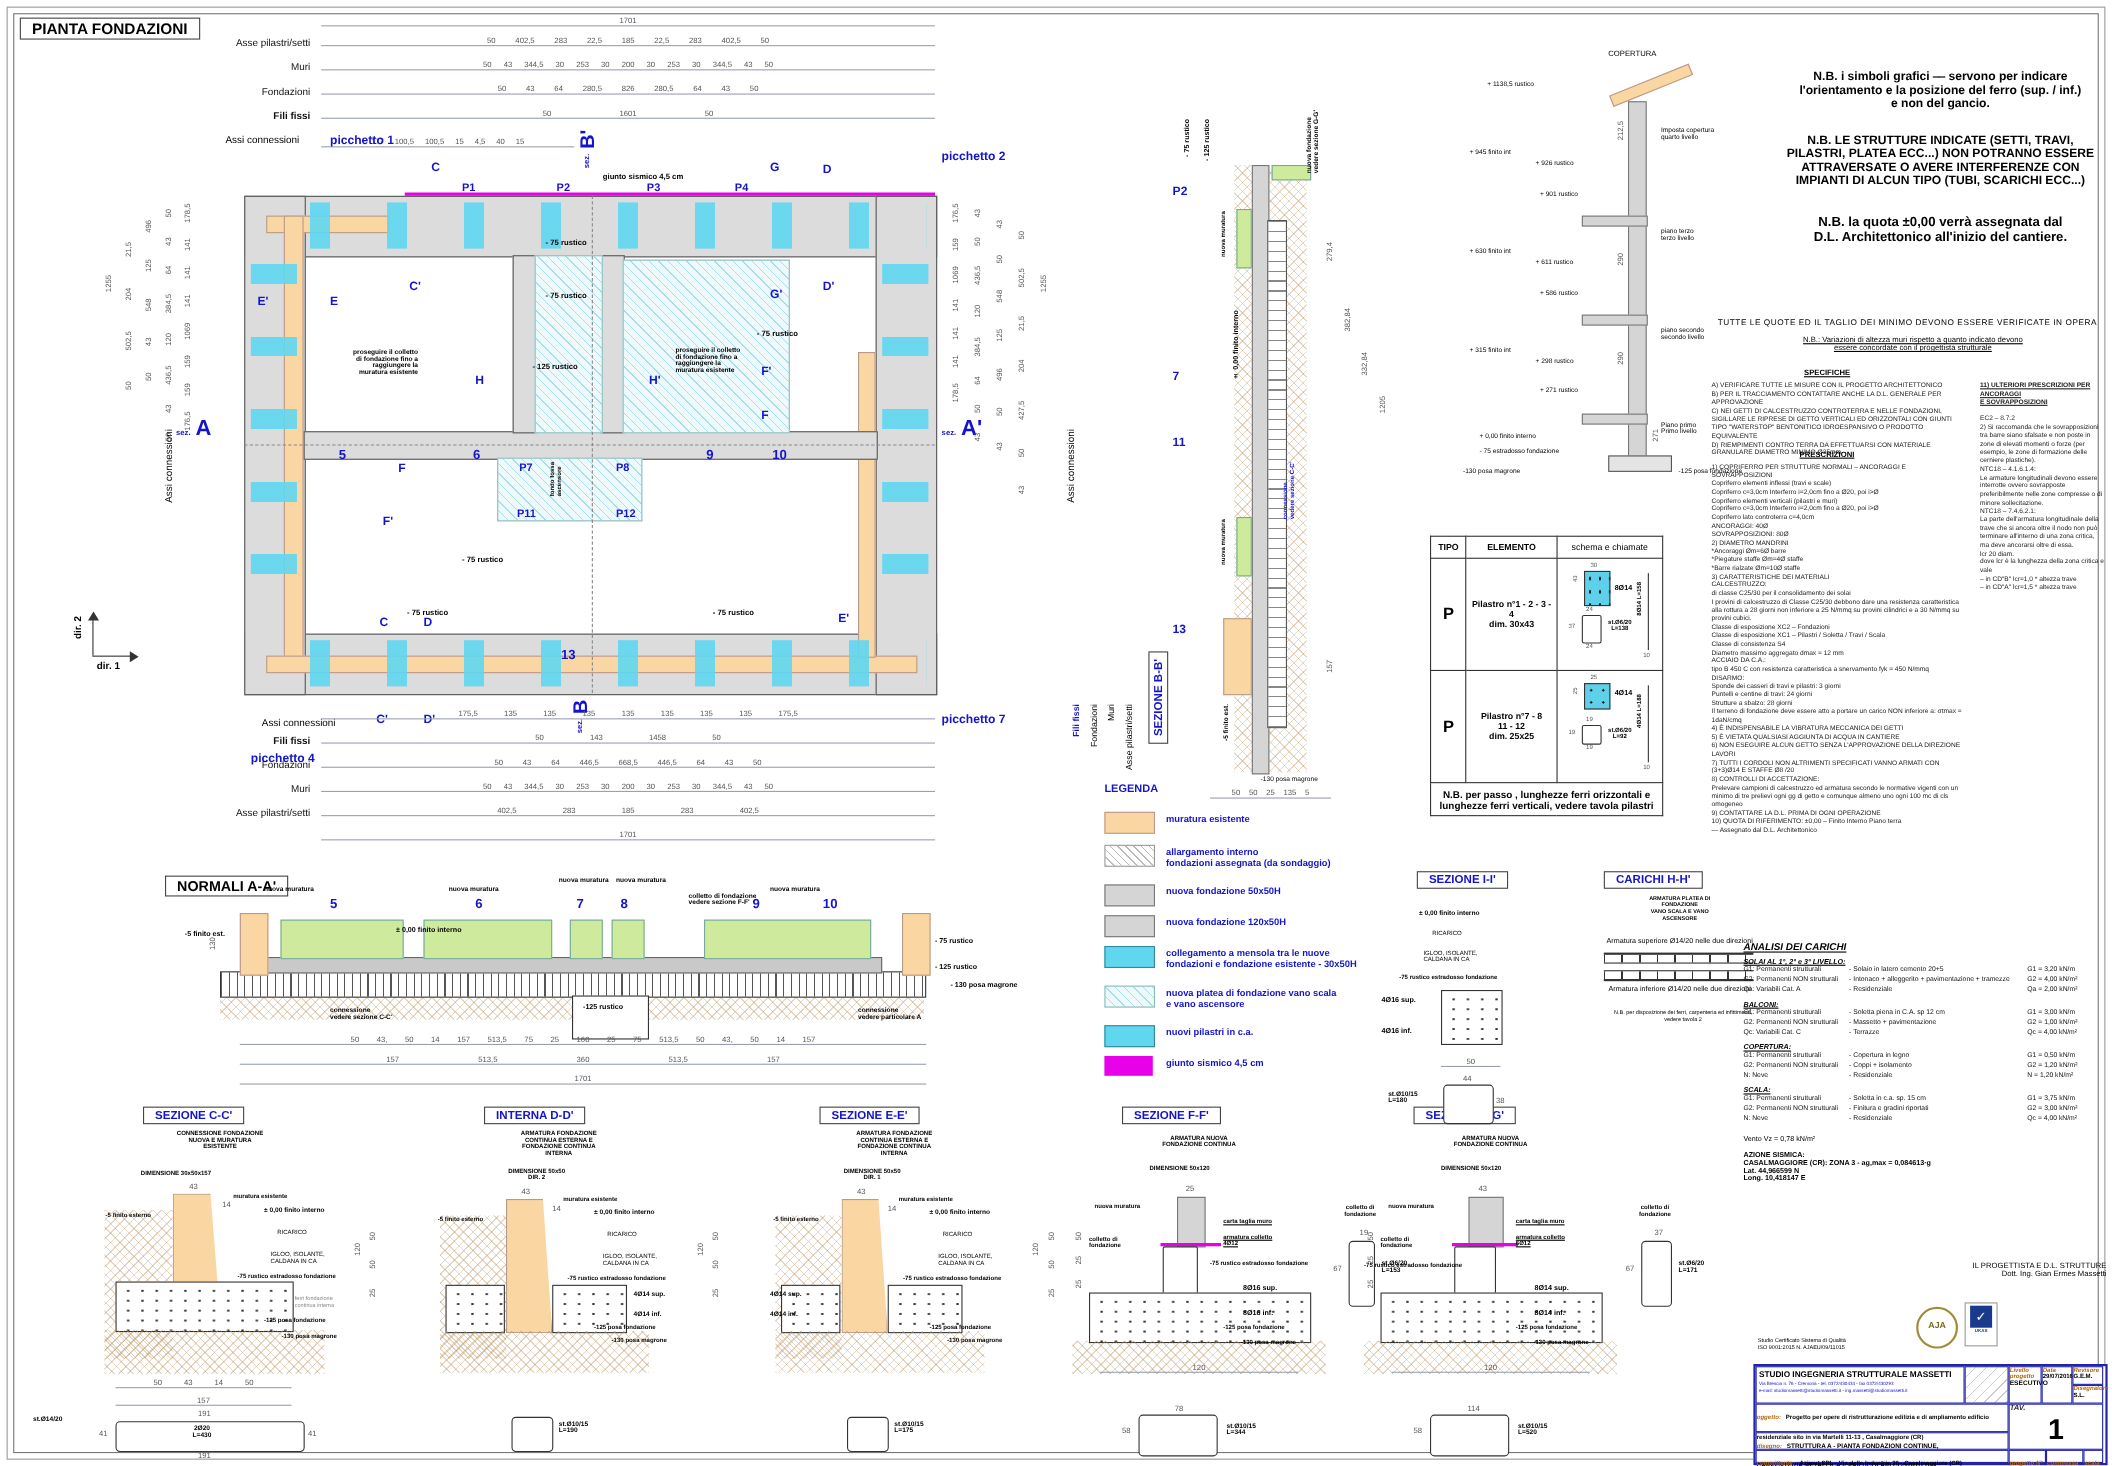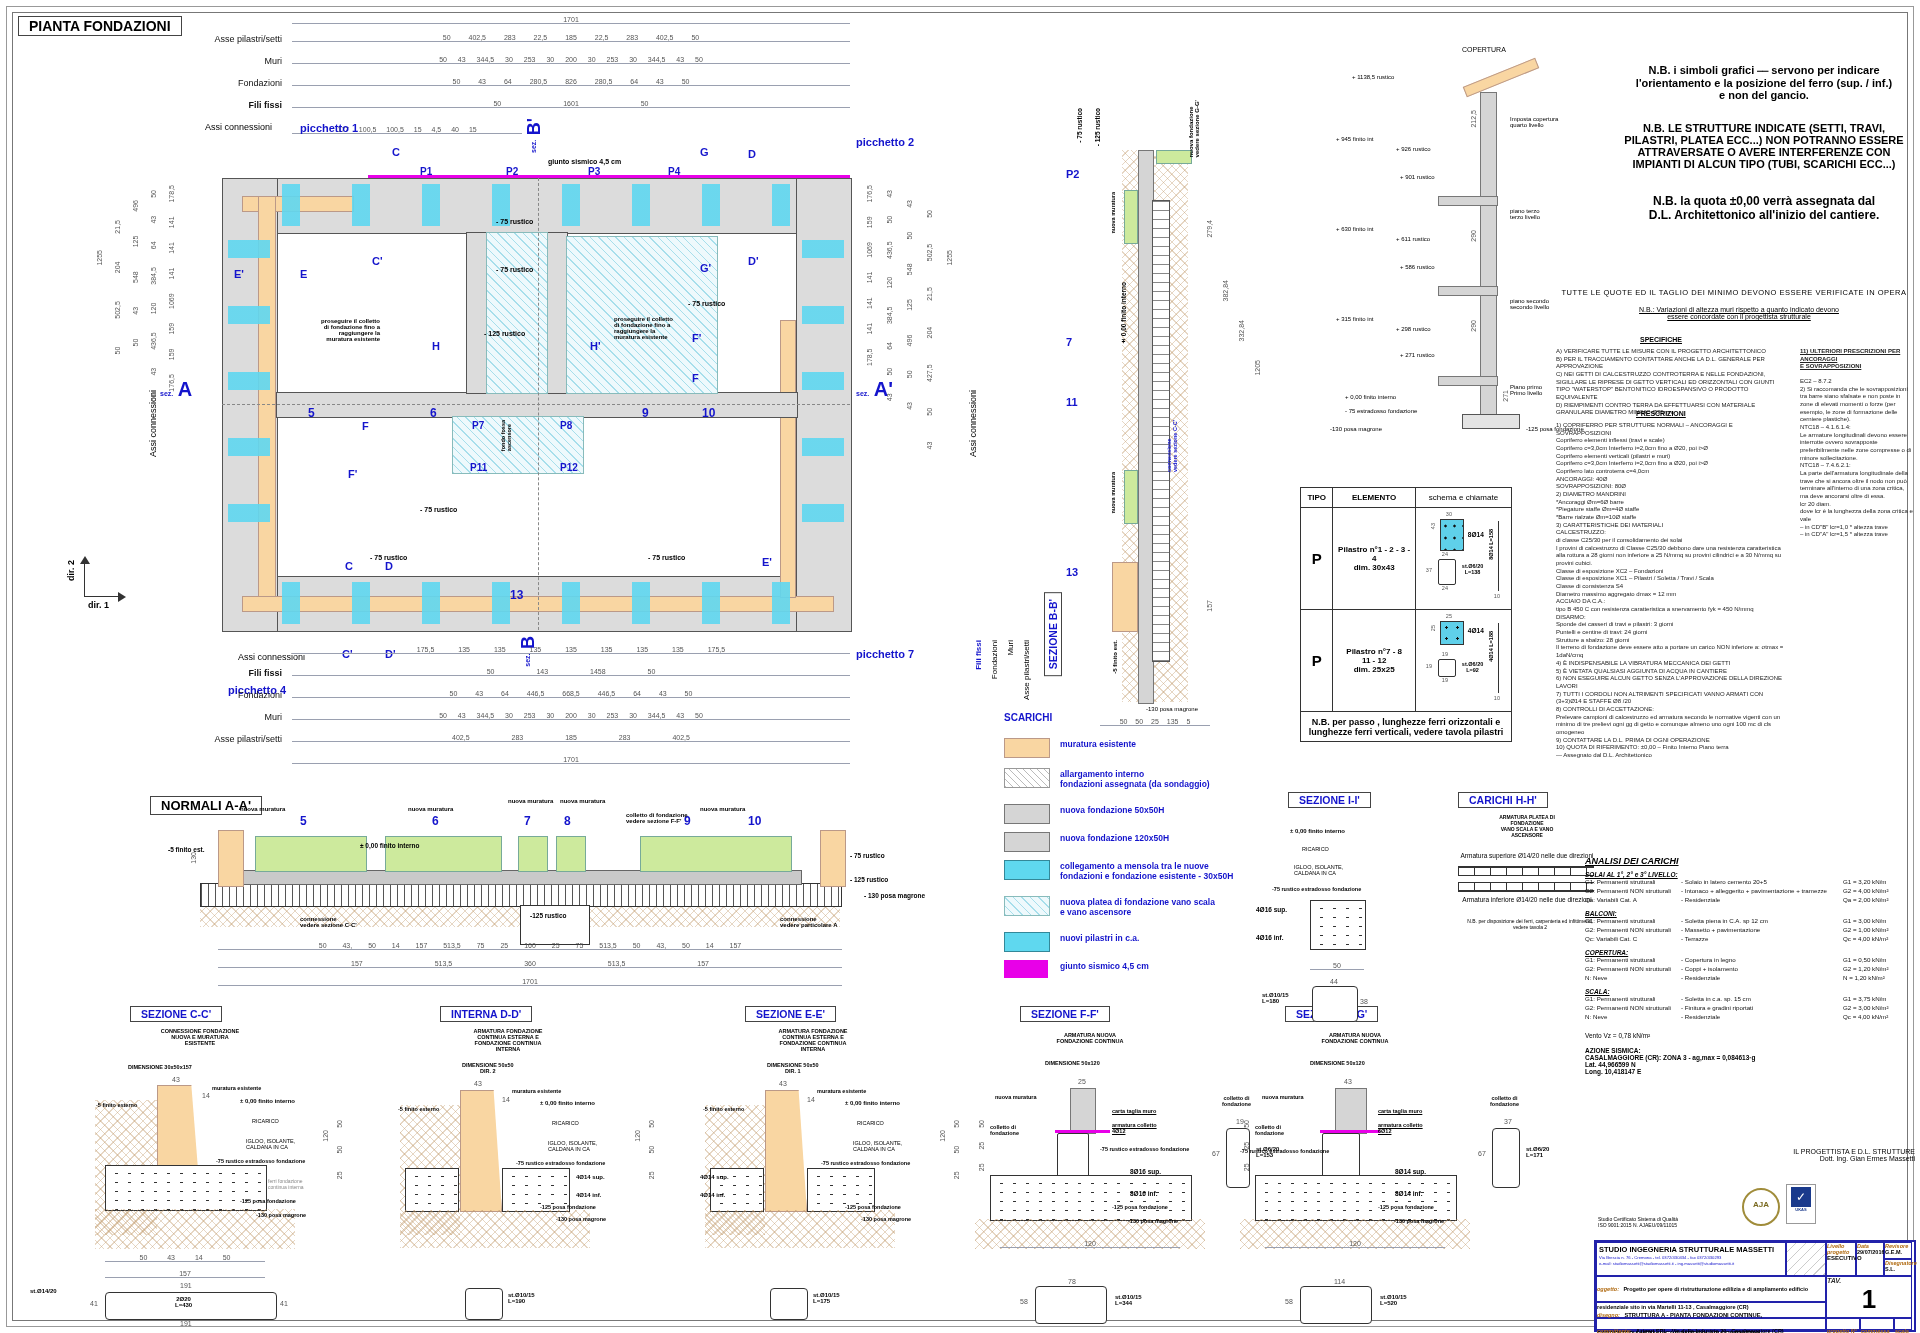--- a/index.html
+++ b/index.html
@@ -406,21 +406,21 @@
       </tr>
       <tr style="height:30px;">
         <td colspan="3" class="b t9 pre">N.B. per passo , lunghezze ferri orizzontali e
 lunghezze ferri verticali, vedere tavola pilastri</td>
       </tr>
     </tbody>
       </table>
   </div>
 
   <div class="abs" style="left:1004px;top:712px;width:270px;">
-    <div class="blu b t10" style="margin-bottom:8px;">SCARICHI</div>
+    <div class="blu b t10" style="margin-bottom:8px;">LEGENDA</div>
     <div class="legrow" style="top:26px;">
       <div class="sw peach"></div>
         <span class="leglab">muratura esistente</span>
       </div>
     <div class="legrow" style="top:56px;">
       <div class="sw hatchg"></div>
         <span class="leglab pre">allargamento interno
 fondazioni assegnata (da sondaggio)</span>
       </div>
     <div class="legrow" style="top:92px;">

